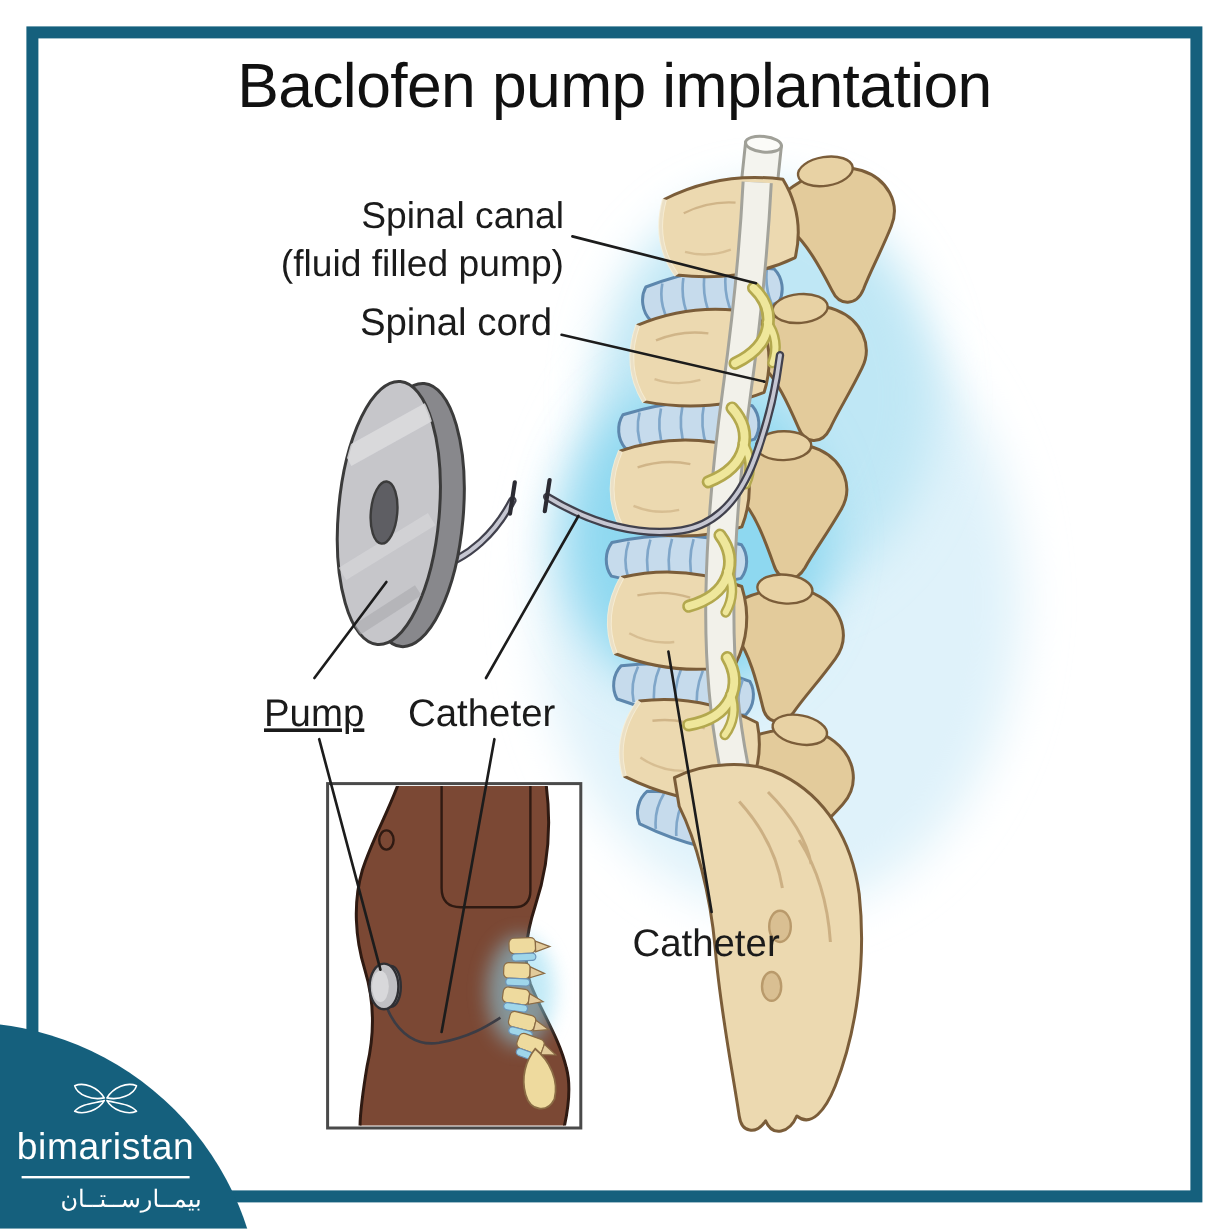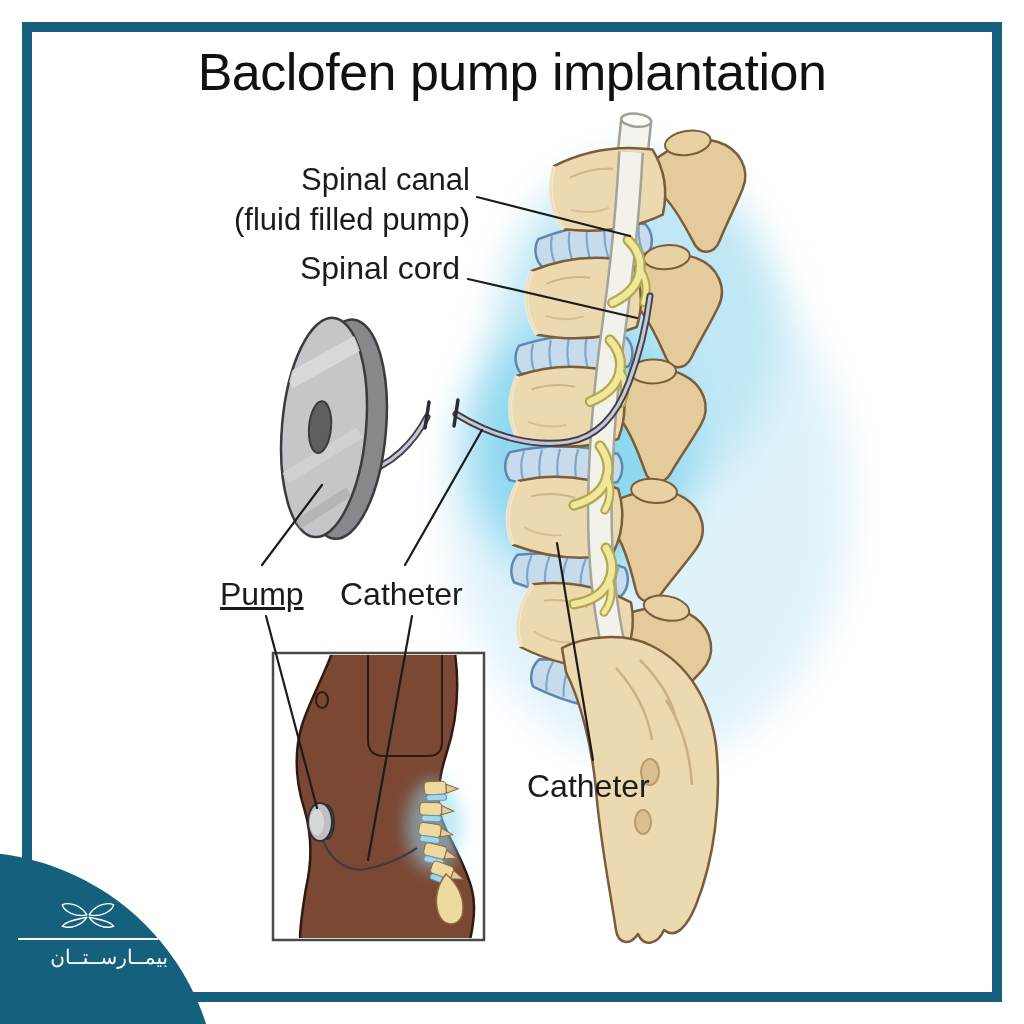--- a/index.html
+++ b/index.html
@@ -210,17 +210,18 @@
   <div class="logo-circle"></div>
   <div class="logo-box">
     <svg class="logo-icon" width="56" height="32" viewBox="0 0 100 56">
       <g stroke="#ffffff" stroke-width="2.4" fill="none" stroke-linejoin="round" stroke-linecap="round">
         <path d="M 48,26 C 38,10 18,2 4,8 C 8,22 30,30 48,26 Z"></path>
         <path d="M 48,30 C 36,34 14,34 4,46 C 18,52 40,44 48,30 Z"></path>
         <path d="M 52,26 C 62,10 82,2 96,8 C 92,22 70,30 52,26 Z"></path>
         <path d="M 52,30 C 64,34 86,34 96,46 C 82,52 60,44 52,30 Z"></path>
       </g>
     </svg>
+    <div class="logo-word">bimaristan</div>
     <div class="logo-rule"></div>
     <div class="logo-ar">بيمــارســتــان</div>
   </div>
 
 </div>
 
 </body></html>

